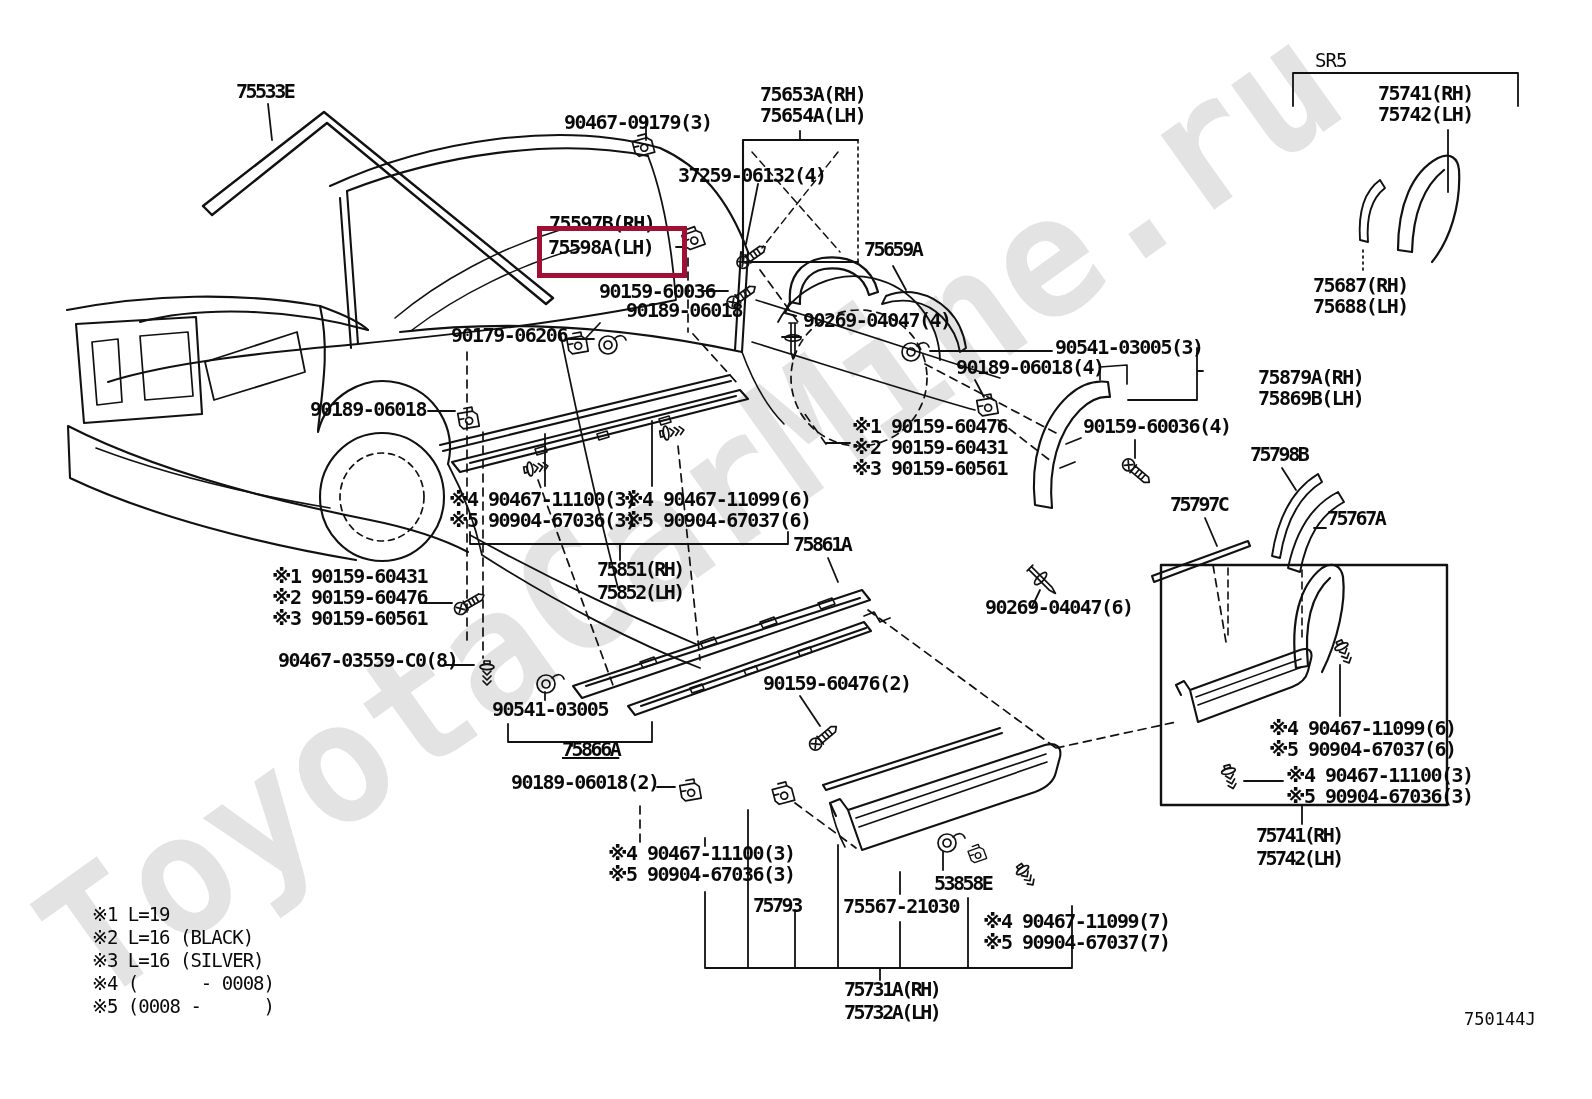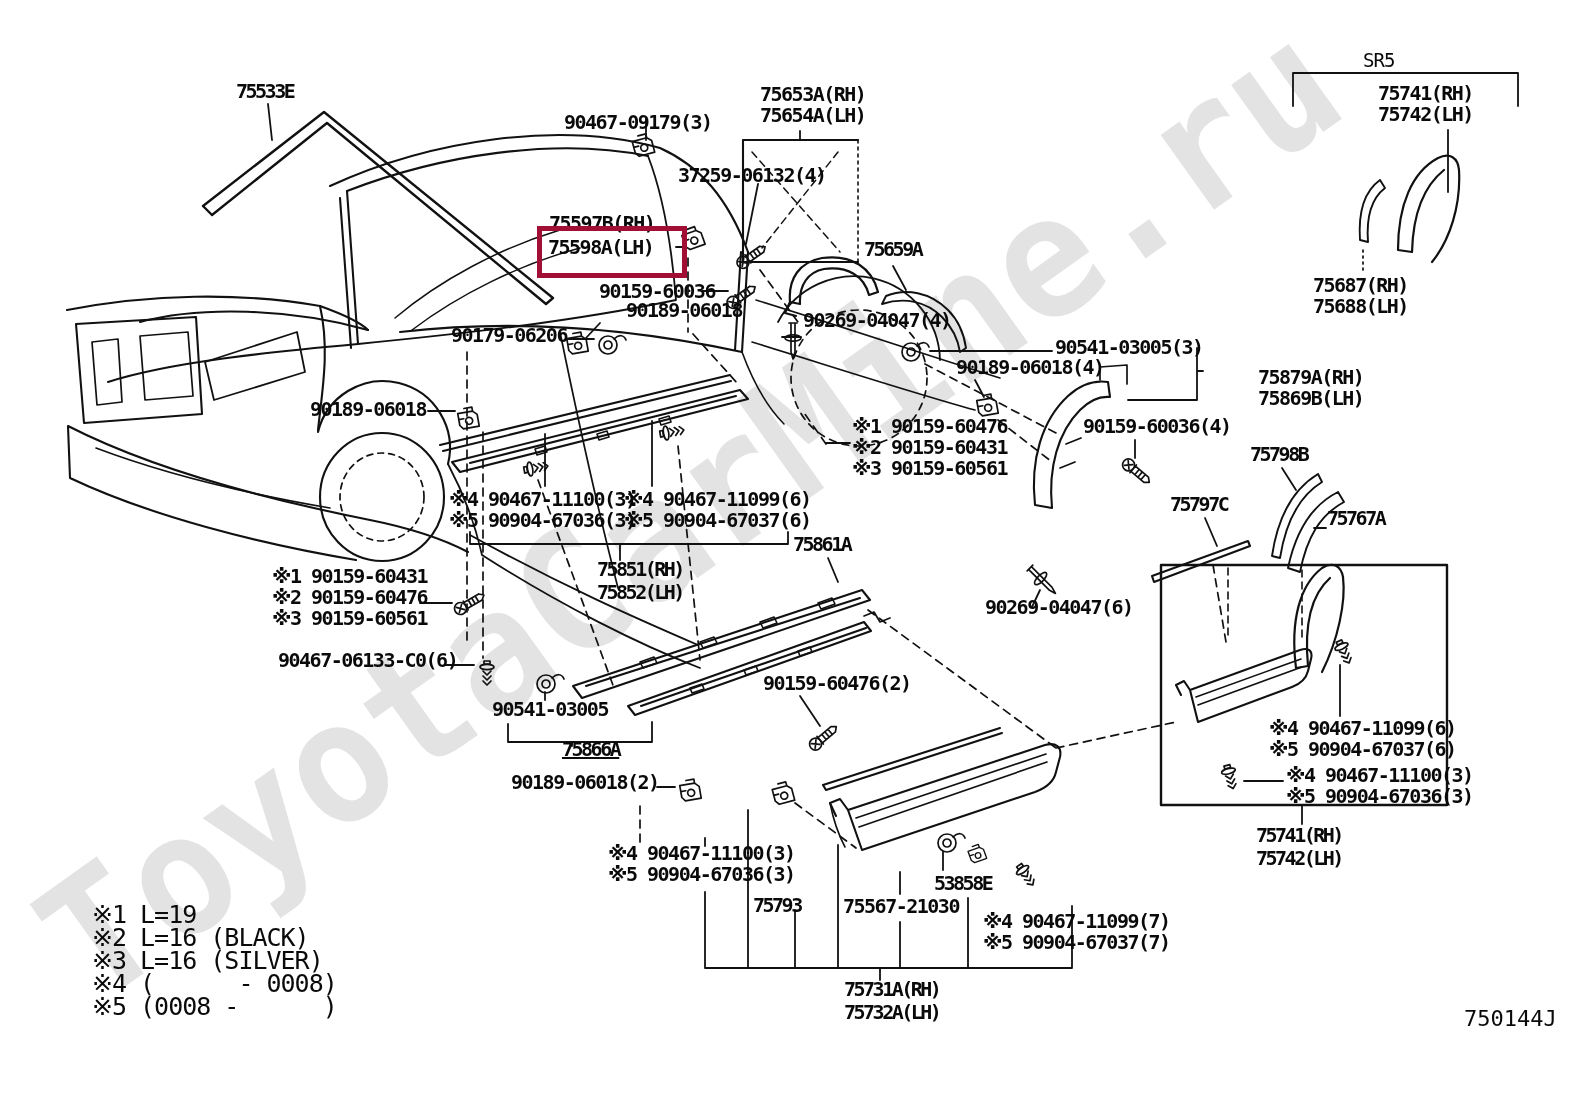--- a/index.html
+++ b/index.html
@@ -4,23 +4,23 @@
 <style>
   html,body{margin:0;padding:0;background:#888;}
   #page{position:relative;width:1592px;height:1099px;background:#ffffff;overflow:hidden;
         font-family:"DejaVu Sans Mono","DejaVu Sans",monospace;}
   #art{position:absolute;left:0;top:0;z-index:1;}
   #labels{position:absolute;left:0;top:0;width:100%;height:100%;z-index:3;}
   .lbl{position:absolute;color:#0a0a0a;white-space:pre;z-index:3;}
   .lbl div{display:block;}
   .b{font-size:20px;font-weight:bold;letter-spacing:-1.5px;line-height:21px;}
   .lg{font-size:20px;font-weight:bold;letter-spacing:-2.5px;line-height:23px;}
-  .plain{font-size:19px;font-weight:normal;letter-spacing:-1px;line-height:21px;margin-left:48px;}
-  .small{font-size:22px;font-weight:normal;letter-spacing:0;line-height:18px;}
-  .legend{font-size:25px;font-weight:normal;letter-spacing:-1px;line-height:23px;}
+  .plain{font-size:19px;font-weight:normal;letter-spacing:-1px;line-height:21px;}
+  .small{font-size:17px;font-weight:normal;letter-spacing:0;line-height:18px;}
+  .legend{font-size:19px;font-weight:normal;letter-spacing:-1px;line-height:23px;}
   .hibox{position:absolute;z-index:4;border:5px solid #A11034;background:transparent;}
   .hilbl{z-index:5;}
 </style>
 </head>
 <body>
 
 <div id="page">
 
   <svg id="art" width="1592" height="1099" viewBox="0 0 1592 1099">
     <defs>
@@ -239,21 +239,21 @@
       <div class="lbl b" style="left: 1083px; top: 416px;"><div>90159-60036(4)</div></div>
       <div class="lbl lg" style="left: 1250px; top: 443px;"><div>75798B</div></div>
       <div class="lbl lg" style="left: 1170px; top: 493px;"><div>75797C</div></div>
       <div class="lbl lg" style="left: 1327px; top: 507px;"><div>75767A</div></div>
       <div class="lbl b" style="left: 449px; top: 489px;"><div>※4 90467-11100(3)</div><div>※5 90904-67036(3)</div></div>
       <div class="lbl b" style="left: 624px; top: 489px;"><div>※4 90467-11099(6)</div><div>※5 90904-67037(6)</div></div>
       <div class="lbl lg" style="left: 793px; top: 533px;"><div>75861A</div></div>
       <div class="lbl b" style="left: 272px; top: 566px;"><div>※1 90159-60431</div><div>※2 90159-60476</div><div>※3 90159-60561</div></div>
       <div class="lbl lg" style="left: 597px; top: 558px;"><div>75851(RH)</div><div>75852(LH)</div></div>
       <div class="lbl b" style="left: 985px; top: 597px;"><div>90269-04047(6)</div></div>
-      <div class="lbl b" style="left: 278px; top: 650px;"><div>90467-06133-C0(6)</div></div>
+      <div class="lbl b" style="left: 278px; top: 650px;"><div>90467-03559-C0(8)</div></div>
       <div class="lbl b" style="left: 763px; top: 673px;"><div>90159-60476(2)</div></div>
       <div class="lbl b" style="left: 492px; top: 699px;"><div>90541-03005</div></div>
       <div class="lbl lg" style="left: 562px; top: 738px; text-decoration: underline;"><div>75866A</div></div>
       <div class="lbl b" style="left: 511px; top: 772px;"><div>90189-06018(2)</div></div>
       <div class="lbl b" style="left: 1269px; top: 718px;"><div>※4 90467-11099(6)</div><div>※5 90904-67037(6)</div></div>
       <div class="lbl b" style="left: 1286px; top: 765px;"><div>※4 90467-11100(3)</div><div>※5 90904-67036(3)</div></div>
       <div class="lbl lg" style="left: 1256px; top: 824px;"><div>75741(RH)</div><div>75742(LH)</div></div>
       <div class="lbl b" style="left: 608px; top: 843px;"><div>※4 90467-11100(3)</div><div>※5 90904-67036(3)</div></div>
       <div class="lbl lg" style="left: 753px; top: 894px;"><div>75793</div></div>
       <div class="lbl b" style="left: 843px; top: 896px;"><div>75567-21030</div></div>

